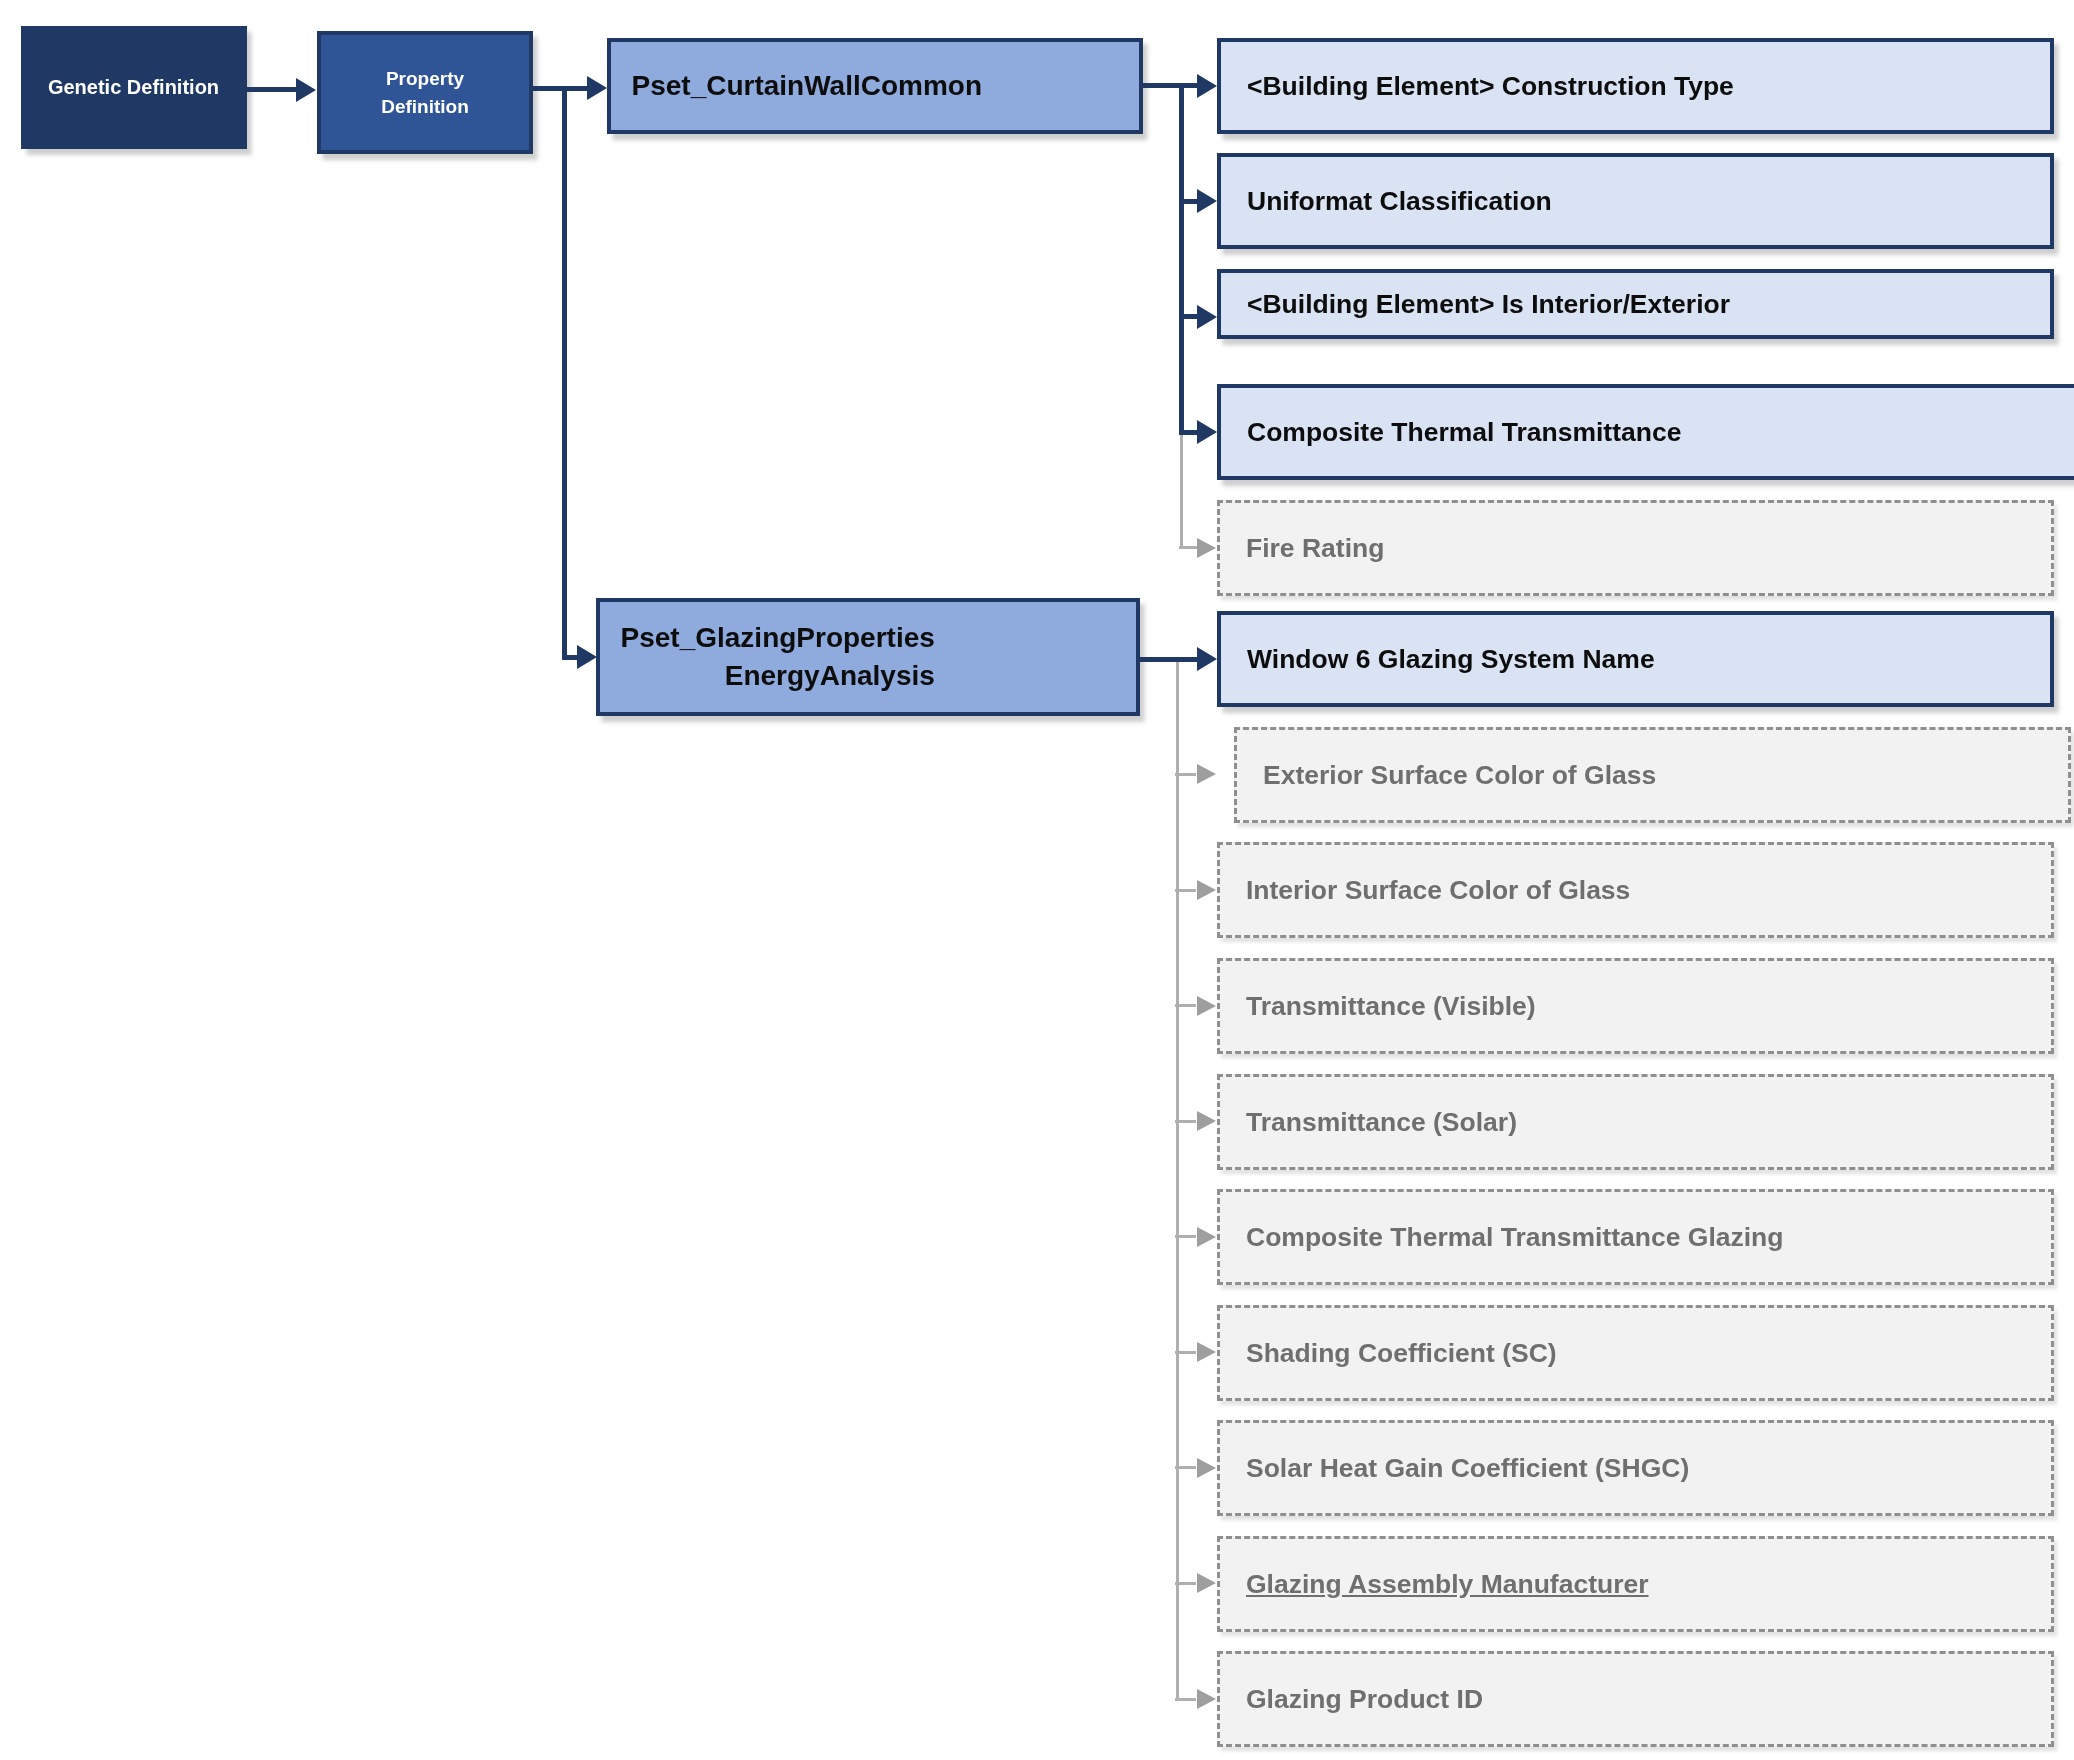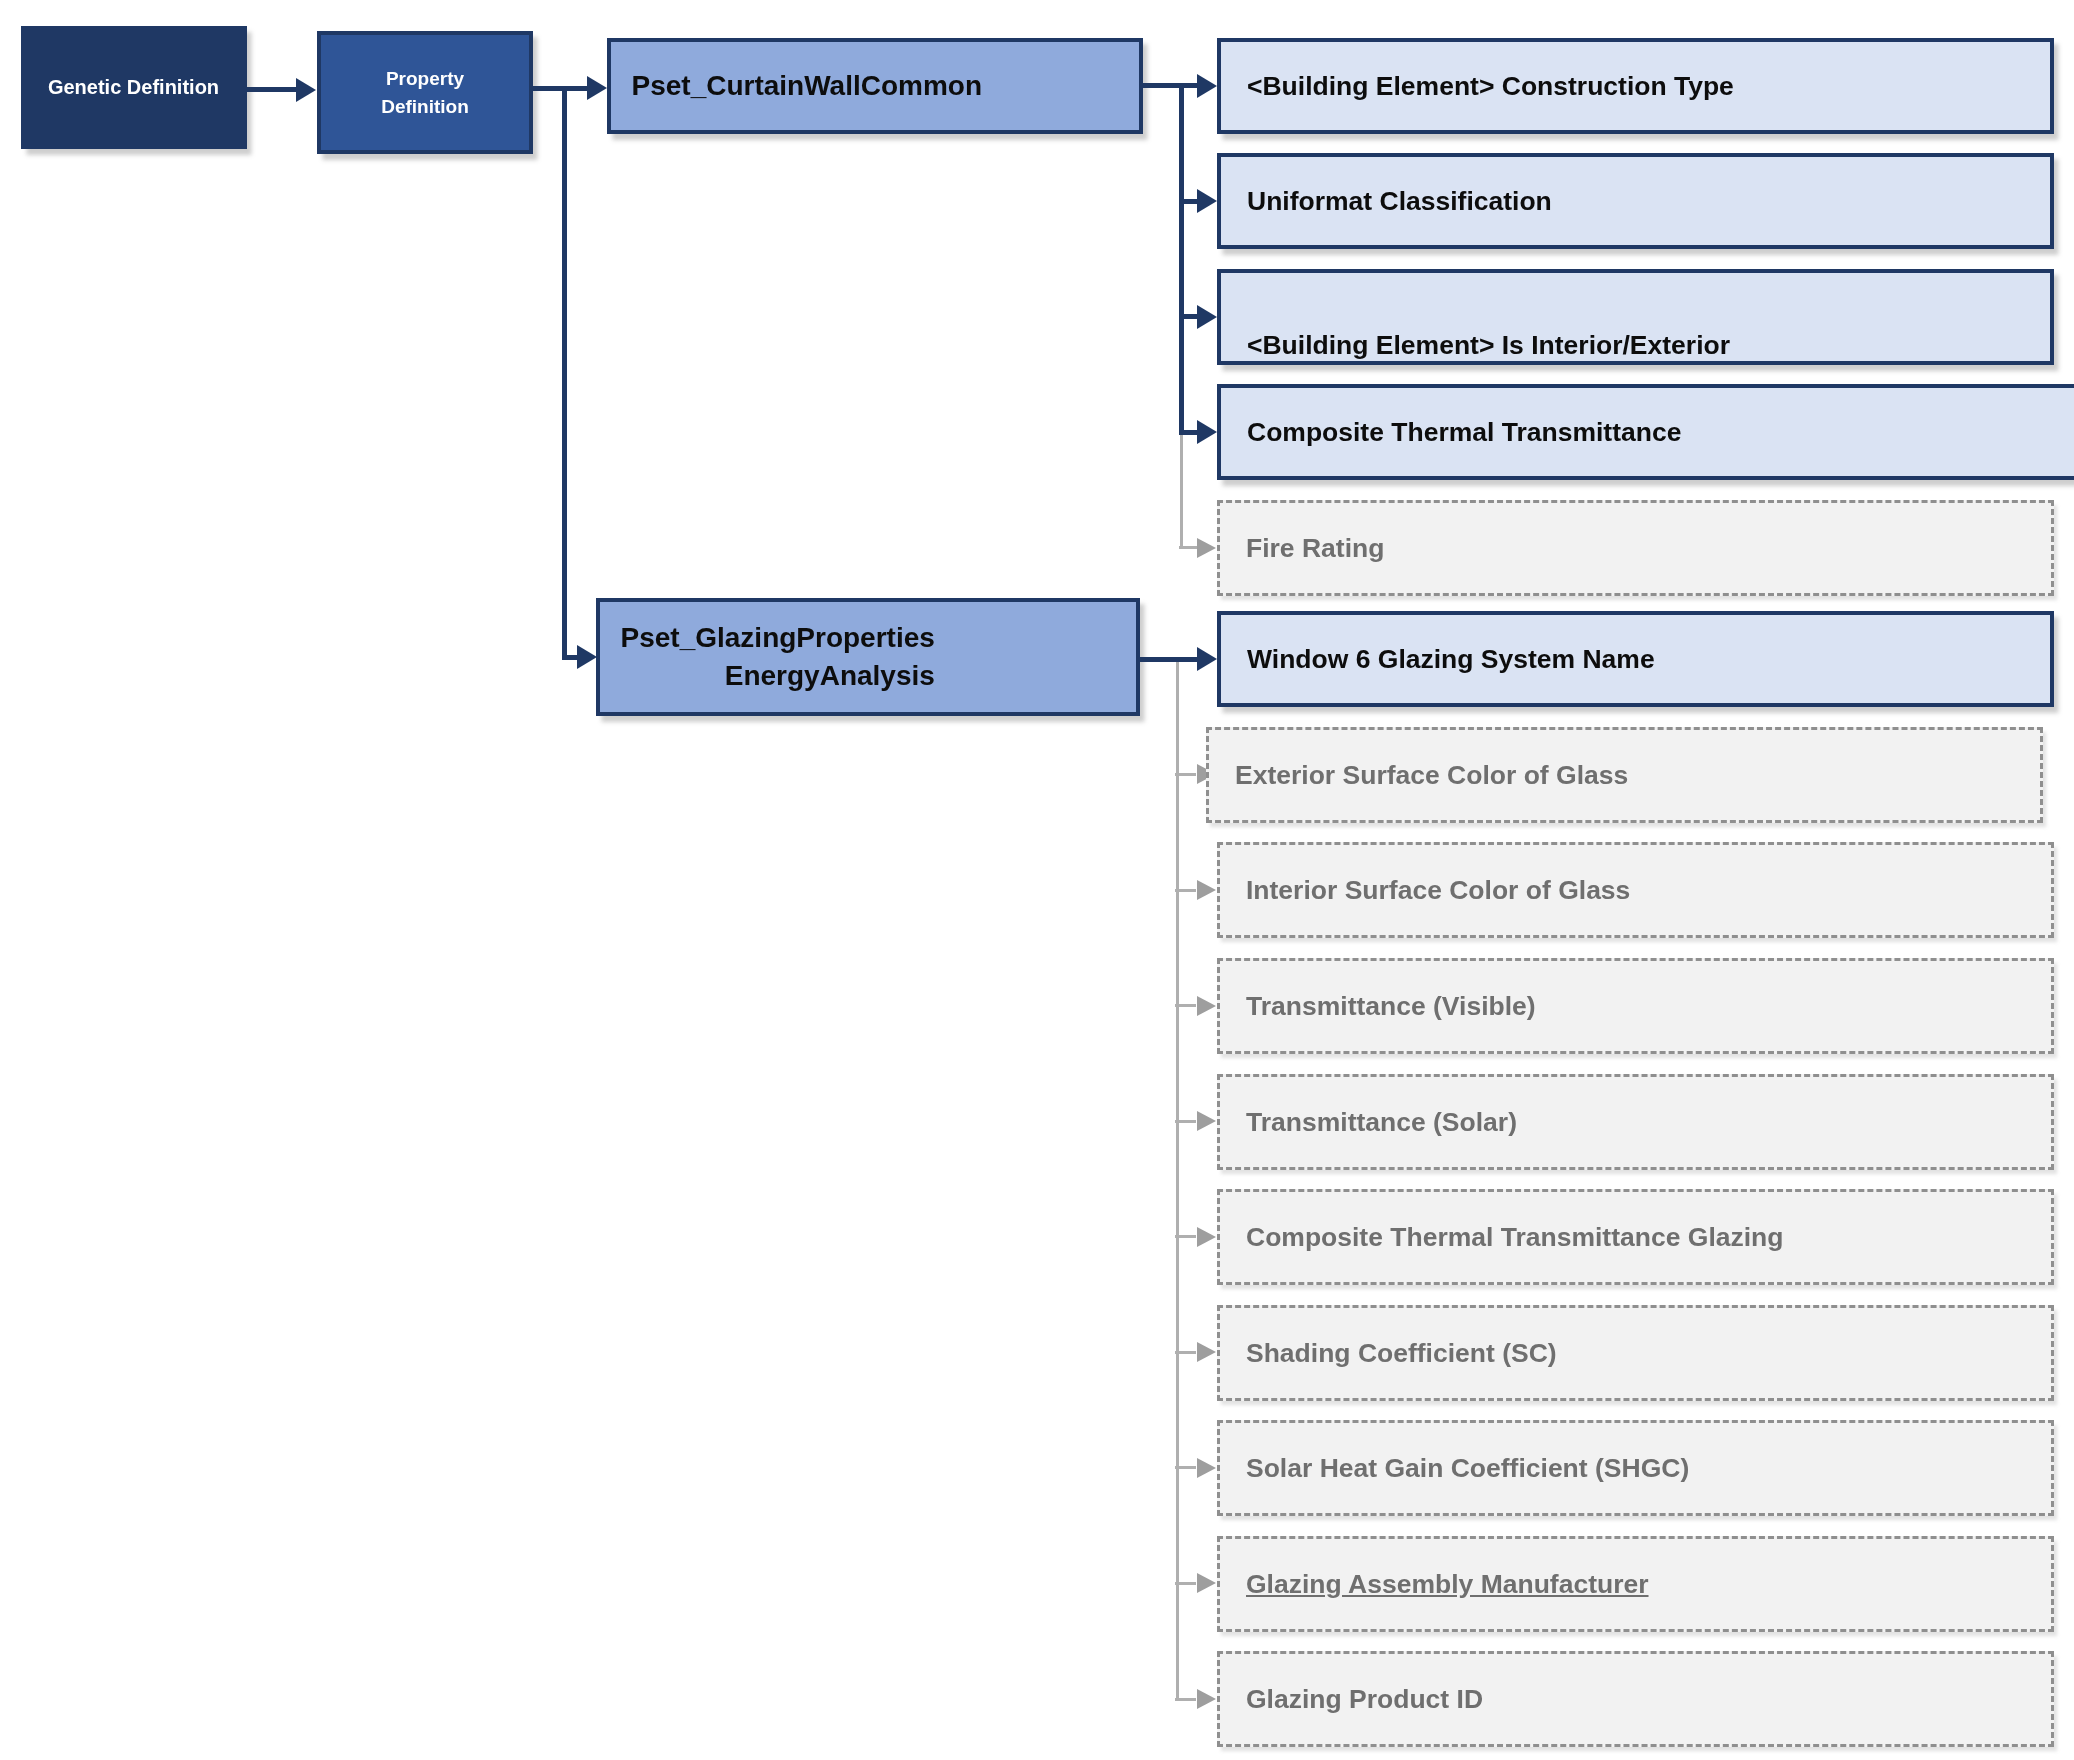--- a/index.html
+++ b/index.html
@@ -143,33 +143,33 @@
       <div class="line" style="left: 1175px; top: 1698px; width: 21.4px; height: 3.4px; background: rgb(175, 175, 175);"></div>
       <div class="arrowhead" style="left: 1197px; top: 1689px; border-top: 10.3px solid transparent; border-bottom: 10.3px solid transparent; border-left: 19px solid rgb(158, 158, 158);"></div>
     </div>
   <div id="leaf-layer">
       <div class="leaf included" style="left: 1217px; top: 38px; width: 837px; height: 96px;">
         <span>&lt;Building Element&gt; Construction Type</span>
       </div>
       <div class="leaf included" style="left: 1217px; top: 153px; width: 837px; height: 96px;">
         <span>Uniformat Classification</span>
       </div>
-      <div class="leaf included" style="left: 1217px; top: 269px; width: 837px; height: 96px; align-items: flex-end;">
+      <div class="leaf included" style="left: 1217px; top: 269px; width: 837px; height: 70px;">
         <span>&lt;Building Element&gt; Is Interior/Exterior</span>
       </div>
       <div class="leaf included" style="left: 1217px; top: 384px; width: 904px; height: 96px;">
         <span>Composite Thermal Transmittance</span>
       </div>
       <div class="leaf excluded" style="left: 1217px; top: 500px; width: 837px; height: 96px;">
         <span>Fire Rating</span>
       </div>
       <div class="leaf included" style="left: 1217px; top: 611px; width: 837px; height: 96px;">
         <span>Window 6 Glazing System Name</span>
       </div>
-      <div class="leaf excluded" style="left: 1206px; top: 727px; width: 837px; height: 96px; text-align: center;">
+      <div class="leaf excluded" style="left: 1234px; top: 727px; width: 837px; height: 96px; text-align: center;">
         <span>Exterior Surface Color of Glass</span>
       </div>
       <div class="leaf excluded" style="left: 1217px; top: 842px; width: 837px; height: 96px;">
         <span>Interior Surface Color of Glass</span>
       </div>
       <div class="leaf excluded" style="left: 1217px; top: 958px; width: 837px; height: 96px;">
         <span>Transmittance (Visible)</span>
       </div>
       <div class="leaf excluded" style="left: 1217px; top: 1074px; width: 837px; height: 96px;">
         <span>Transmittance (Solar)</span>

